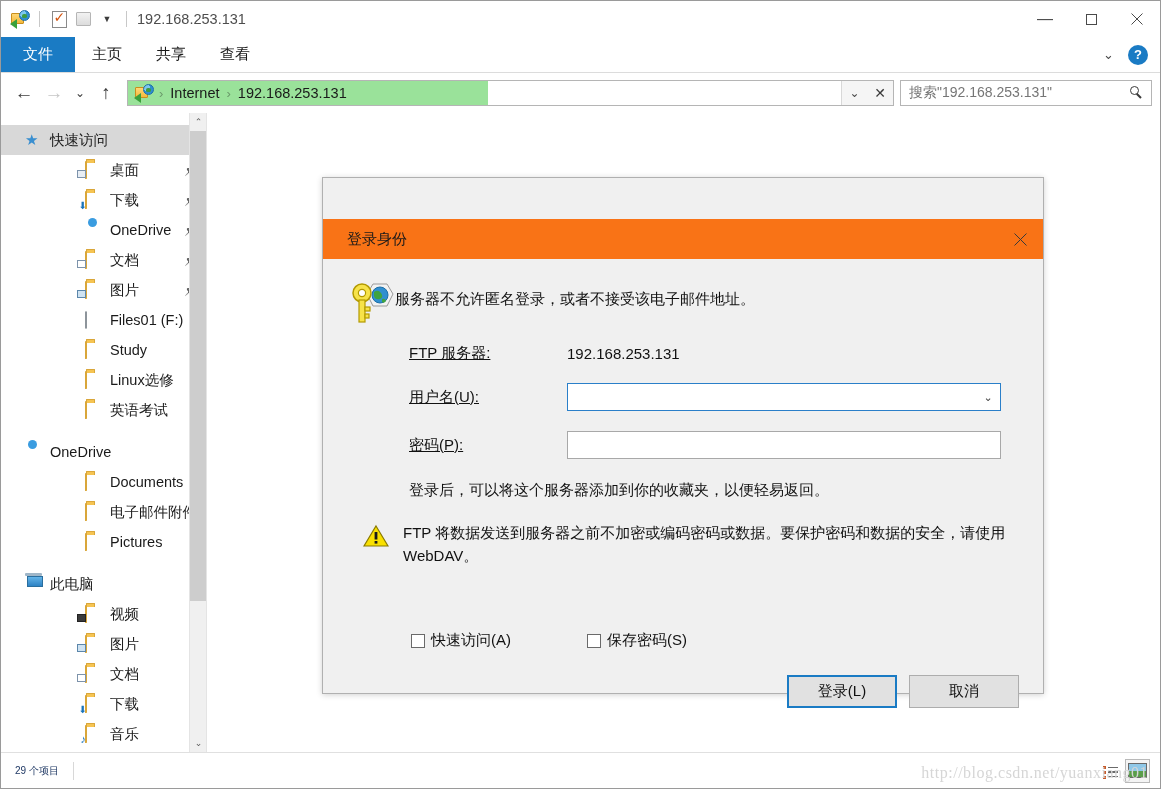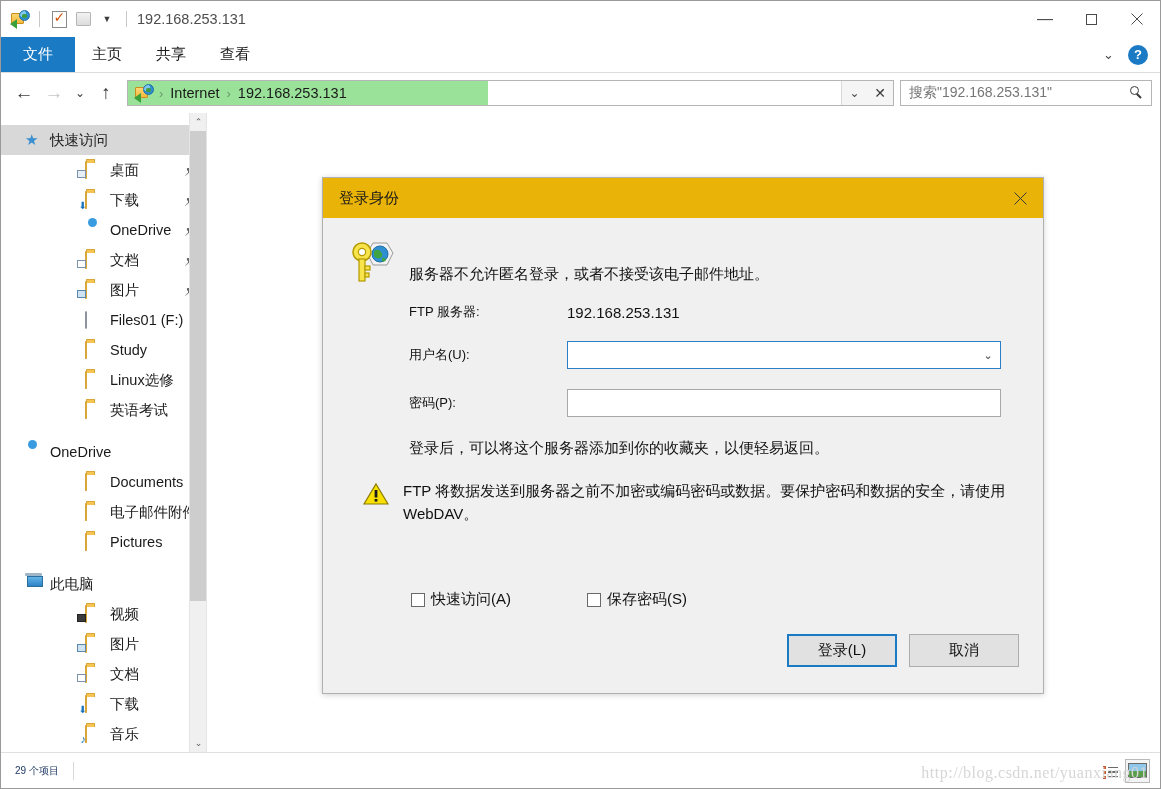--- a/index.html
+++ b/index.html
@@ -313,45 +313,46 @@
   .dialog {
     position: absolute;
     left: 321px; top: 176px;
     width: 722px; height: 517px;
     background: #f0f0f0;
     border: 1px solid #b0b0b0;
     box-shadow: 0 1px 6px rgba(0,0,0,0.18);
     z-index: 50;
   }
   .dlg-title {
-    height: 41px; background: #eab308;
+    height: 41px; background: #f97316;
     display: flex; align-items: center;
-    padding-left: 16px;
+    padding-left: 24px;
     border-bottom: 1px solid #f0f0f0;
+    margin-top: 41px;
   }
   .dlg-title-text { font-size: 15px; color: #1a1a1a; }
   .dlg-close {
     margin-left: auto; width: 45px; height: 41px;
     display: flex; align-items: center; justify-content: center;
     font-size: 17px; color: #3a3a3a; font-weight: 300;
   }
 
   .dlg-body { position: relative; padding: 18px 24px 0 24px; height: 476px; }
 
-  .row-msg { display: flex; align-items: flex-end; gap: 14px; }
+  .row-msg { display: flex; align-items: flex-start; }
   .key-icon { width: 48px; height: 46px; position: relative; flex: none; margin-top: 2px; }
   .msg-text {
     font-size: 15px; color: #111; line-height: 1.45; padding-top: 10px;
   }
 
   .field-row {
     display: flex; align-items: center; margin-top: 20px;
   }
   .field-label {
-    width: 158px; font-size: 13px; color: #111; flex: none;
+    width: 158px; font-size: 15px; color: #111; flex: none; text-decoration: underline;
   }
   .field-static { font-size: 15px; color: #111; }
   .combo {
     width: 434px; height: 28px; background: #ffffff;
     border: 1px solid #2a7fc9;
     display: flex; align-items: center; position: relative;
   }
   .combo input {
     flex: 1; height: 100%; border: none; outline: none;
     background: transparent; font-size: 14px; padding: 0 6px;

